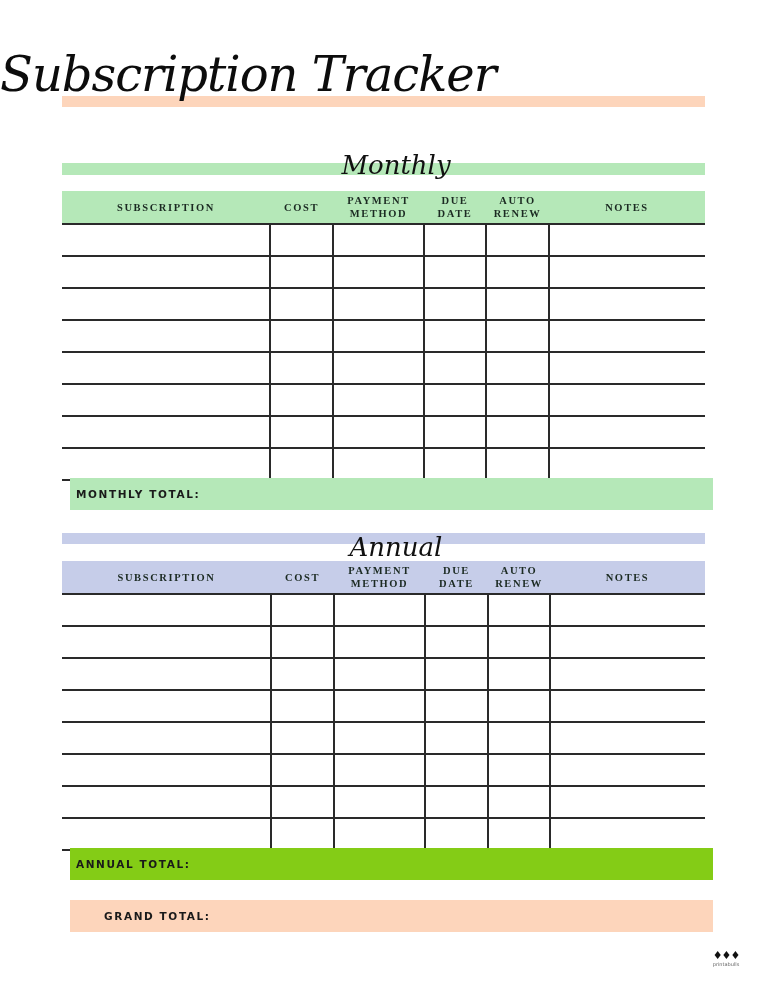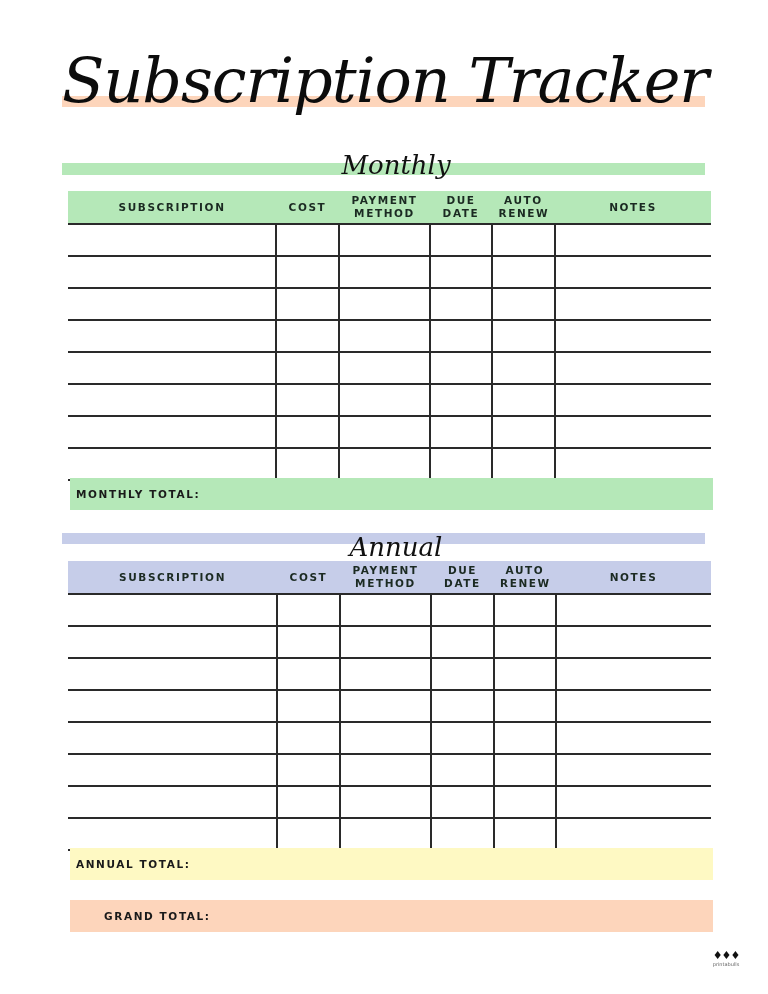--- a/index.html
+++ b/index.html
@@ -1,28 +1,28 @@
 <!DOCTYPE html>
 <html><head>
 <meta charset="utf-8">
 <style>
   html, body { margin:0; padding:0; background:#ffffff; }
   body { width:768px; height:994px; position:relative; overflow:hidden; font-family:"DejaVu Sans", sans-serif; color:#111; }
   .band { position:absolute; left:62px; width:643px; }
   .title {
-    position:absolute; left:0; width:708px; top:50px; text-align:right;
-    font-family:"DejaVu Serif", serif; font-style:italic; font-size:62px; letter-spacing:-1px;
+    position:absolute; left:0; width:708px; top:50px; text-align:left;
+    font-family:"DejaVu Serif", serif; font-style:italic; font-size:48px; letter-spacing:-1px;
     color:#0c0c0c; line-height:1;
   }
   .section-title {
     position:absolute; left:0; width:768px; text-align:center;
     font-family:"DejaVu Serif", serif; font-style:italic; font-size:26px; color:#111; line-height:1;padding-left:12px;
   }
   table.tracker {
-    position:absolute; left:68px; width:643px; border-collapse:collapse; table-layout:fixed;
+    position:absolute; left:62px; width:643px; border-collapse:collapse; table-layout:fixed;font-family:Liberation Serif, serif;
   }
   table.tracker th {
     height:32px; padding:0; font-weight:600; font-size:10.5px; letter-spacing:1.6px;
     line-height:13px; text-align:center; color:#1b2a22; border-bottom:2px solid #2a2a2a;
   }
   table.tracker td {
     height:30px; padding:0; border-bottom:2px solid #2a2a2a; border-left:2px solid #2a2a2a;
   }
   table.tracker td:first-child { border-left:none; }
   .total {
@@ -216,21 +216,21 @@
         <td></td>
         <td></td>
         <td></td>
         <td></td>
         <td></td>
         <td></td>
       </tr>
     </tbody>
 </table>
 
-<div class="total" style="top:848px;background:#fef9c3;">
+<div class="total" style="top:848px;background:#84cc16;">
   <span>ANNUAL TOTAL:</span>
 </div>
 
 <div class="total" style="top:900px;background:#fdd5bb;padding-left:34px;">
   <span>GRAND TOTAL:</span>
 </div>
 
 <div class="logo">
   <div class="marks">♦♦♦</div>
   <div class="txt">printabulls</div>

